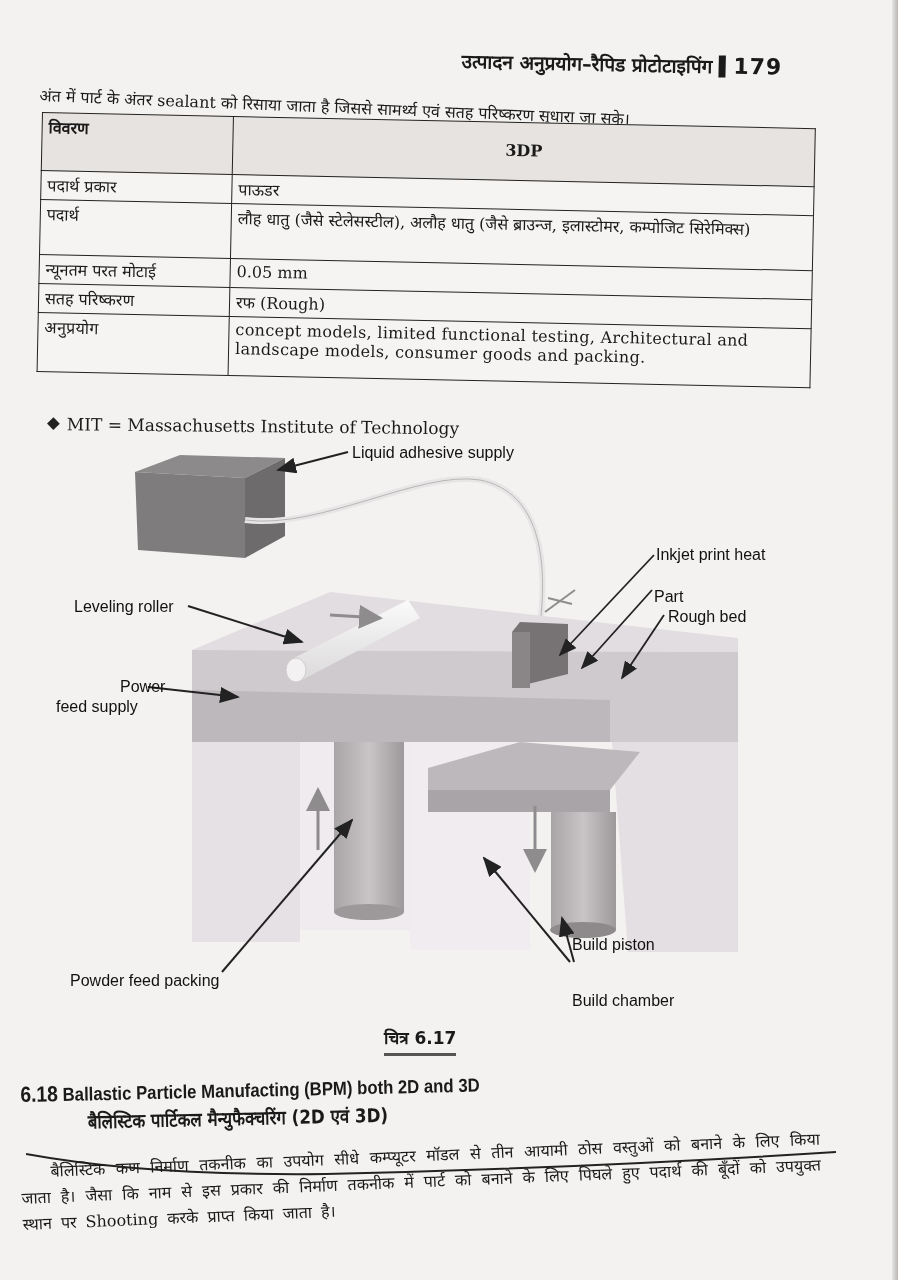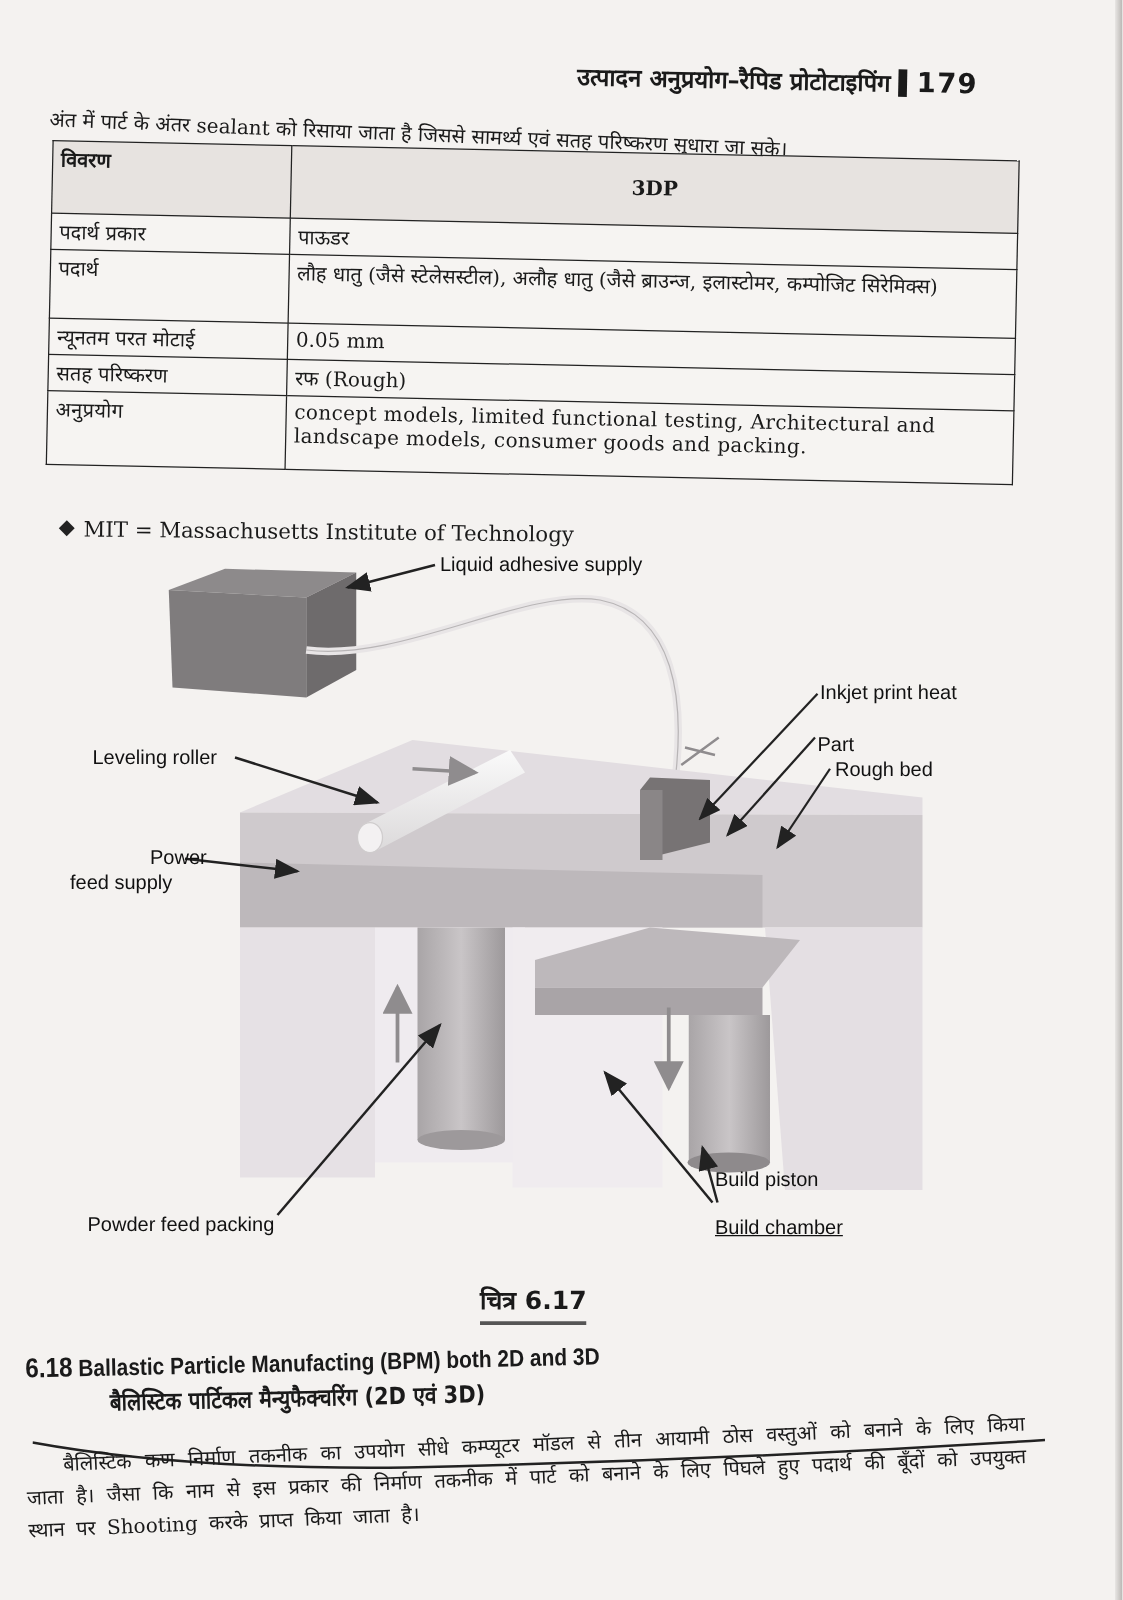--- a/index.html
+++ b/index.html
@@ -54,21 +54,21 @@
   .footnote .diamond { display: inline-block; width: 9px; height: 9px; background: #222; transform: rotate(45deg); margin: 0 9px 2px 3px; }
 
   .diagram { position: absolute; left: 0; top: 430px; width: 898px; height: 600px; }
   .diagram svg { position: absolute; left: 0; top: 0; }
   .lbl {
     position: absolute; font-family: "Liberation Sans", sans-serif; font-size: 16px;
     white-space: nowrap; color: #111;
   }
   .caption {
     position: absolute; left: 384px; top: 1026px;
-    font-family: "DejaVu Sans", sans-serif; font-weight: bold; font-size: 20px;
+    font-family: "DejaVu Sans", sans-serif; font-weight: bold; font-size: 17px;
     border-bottom: 3px solid #555; padding-bottom: 4px;
   }
 
   .section-heading {
     position: absolute; left: 20px; top: 1082px;
     font-family: "Liberation Sans", sans-serif; font-weight: bold; font-size: 19px;
     transform: rotate(-1.3deg) scaleX(0.88); transform-origin: left top; white-space: nowrap;
   }
   .section-heading .num { font-size: 22px; }
   .section-heading .line2 { display: block; padding-left: 76px; font-family: "DejaVu Sans", sans-serif; font-size: 19px; margin-top: 2px; }
@@ -202,21 +202,21 @@
 
   <div class="lbl" style="left:352px; top:14px;">Liquid adhesive supply</div>
   <div class="lbl" style="left:656px; top:116px;">Inkjet print heat</div>
   <div class="lbl" style="left:654px; top:158px;">Part</div>
   <div class="lbl" style="left:668px; top:178px;">Rough bed</div>
   <div class="lbl" style="left:74px; top:168px;">Leveling roller</div>
   <div class="lbl" style="left:92px; top:248px;margin-left:28px;">Power</div>
   <div class="lbl" style="left:56px; top:268px;">feed supply</div>
   <div class="lbl" style="left:70px; top:542px;">Powder feed packing</div>
   <div class="lbl" style="left:572px; top:506px;">Build piston</div>
-  <div class="lbl" style="left:572px; top:544px;text-decoration:underline;">Build chamber</div>
+  <div class="lbl" style="left:572px; top:562px;">Build chamber</div>
 </div>
 
 <div class="caption">चित्र 6.17</div>
 
 <div class="section-heading">
   <span class="num">6.18</span>
   <span>Ballastic Particle Manufacting (BPM) both 2D and 3D</span>
   <span class="line2">बैलिस्टिक पार्टिकल मैन्युफैक्चरिंग (2D एवं 3D)</span>
 </div>
 

